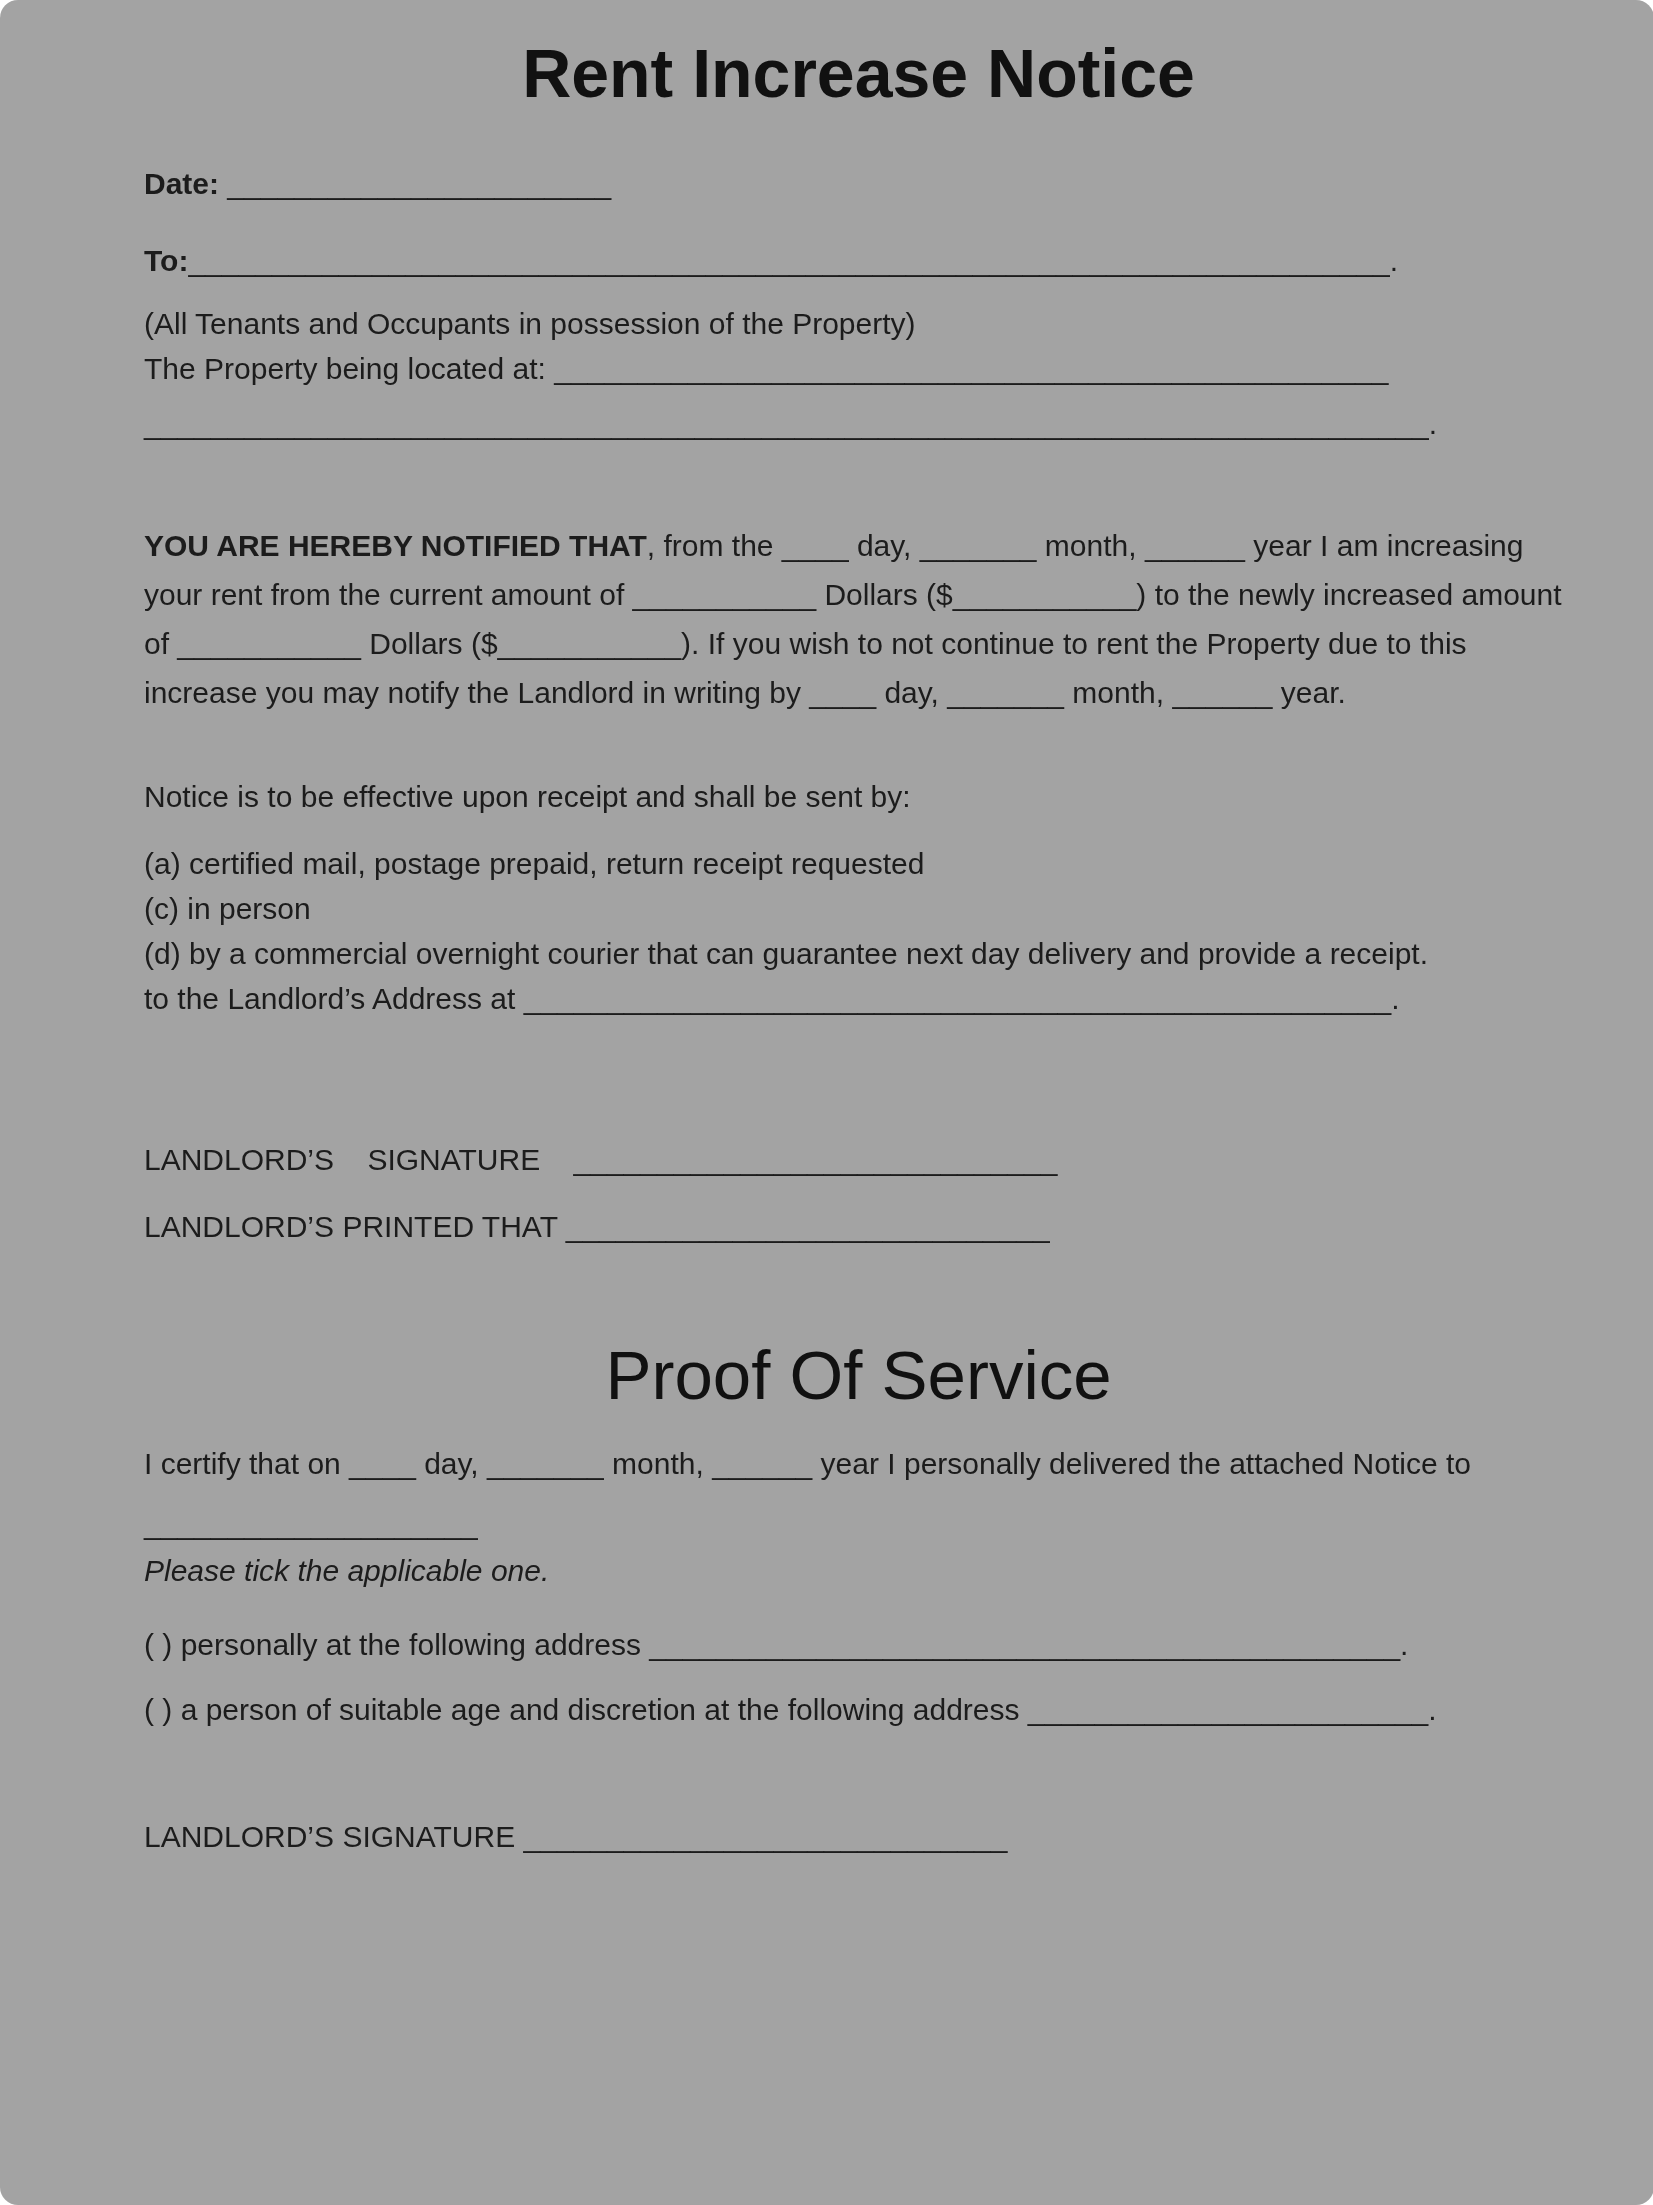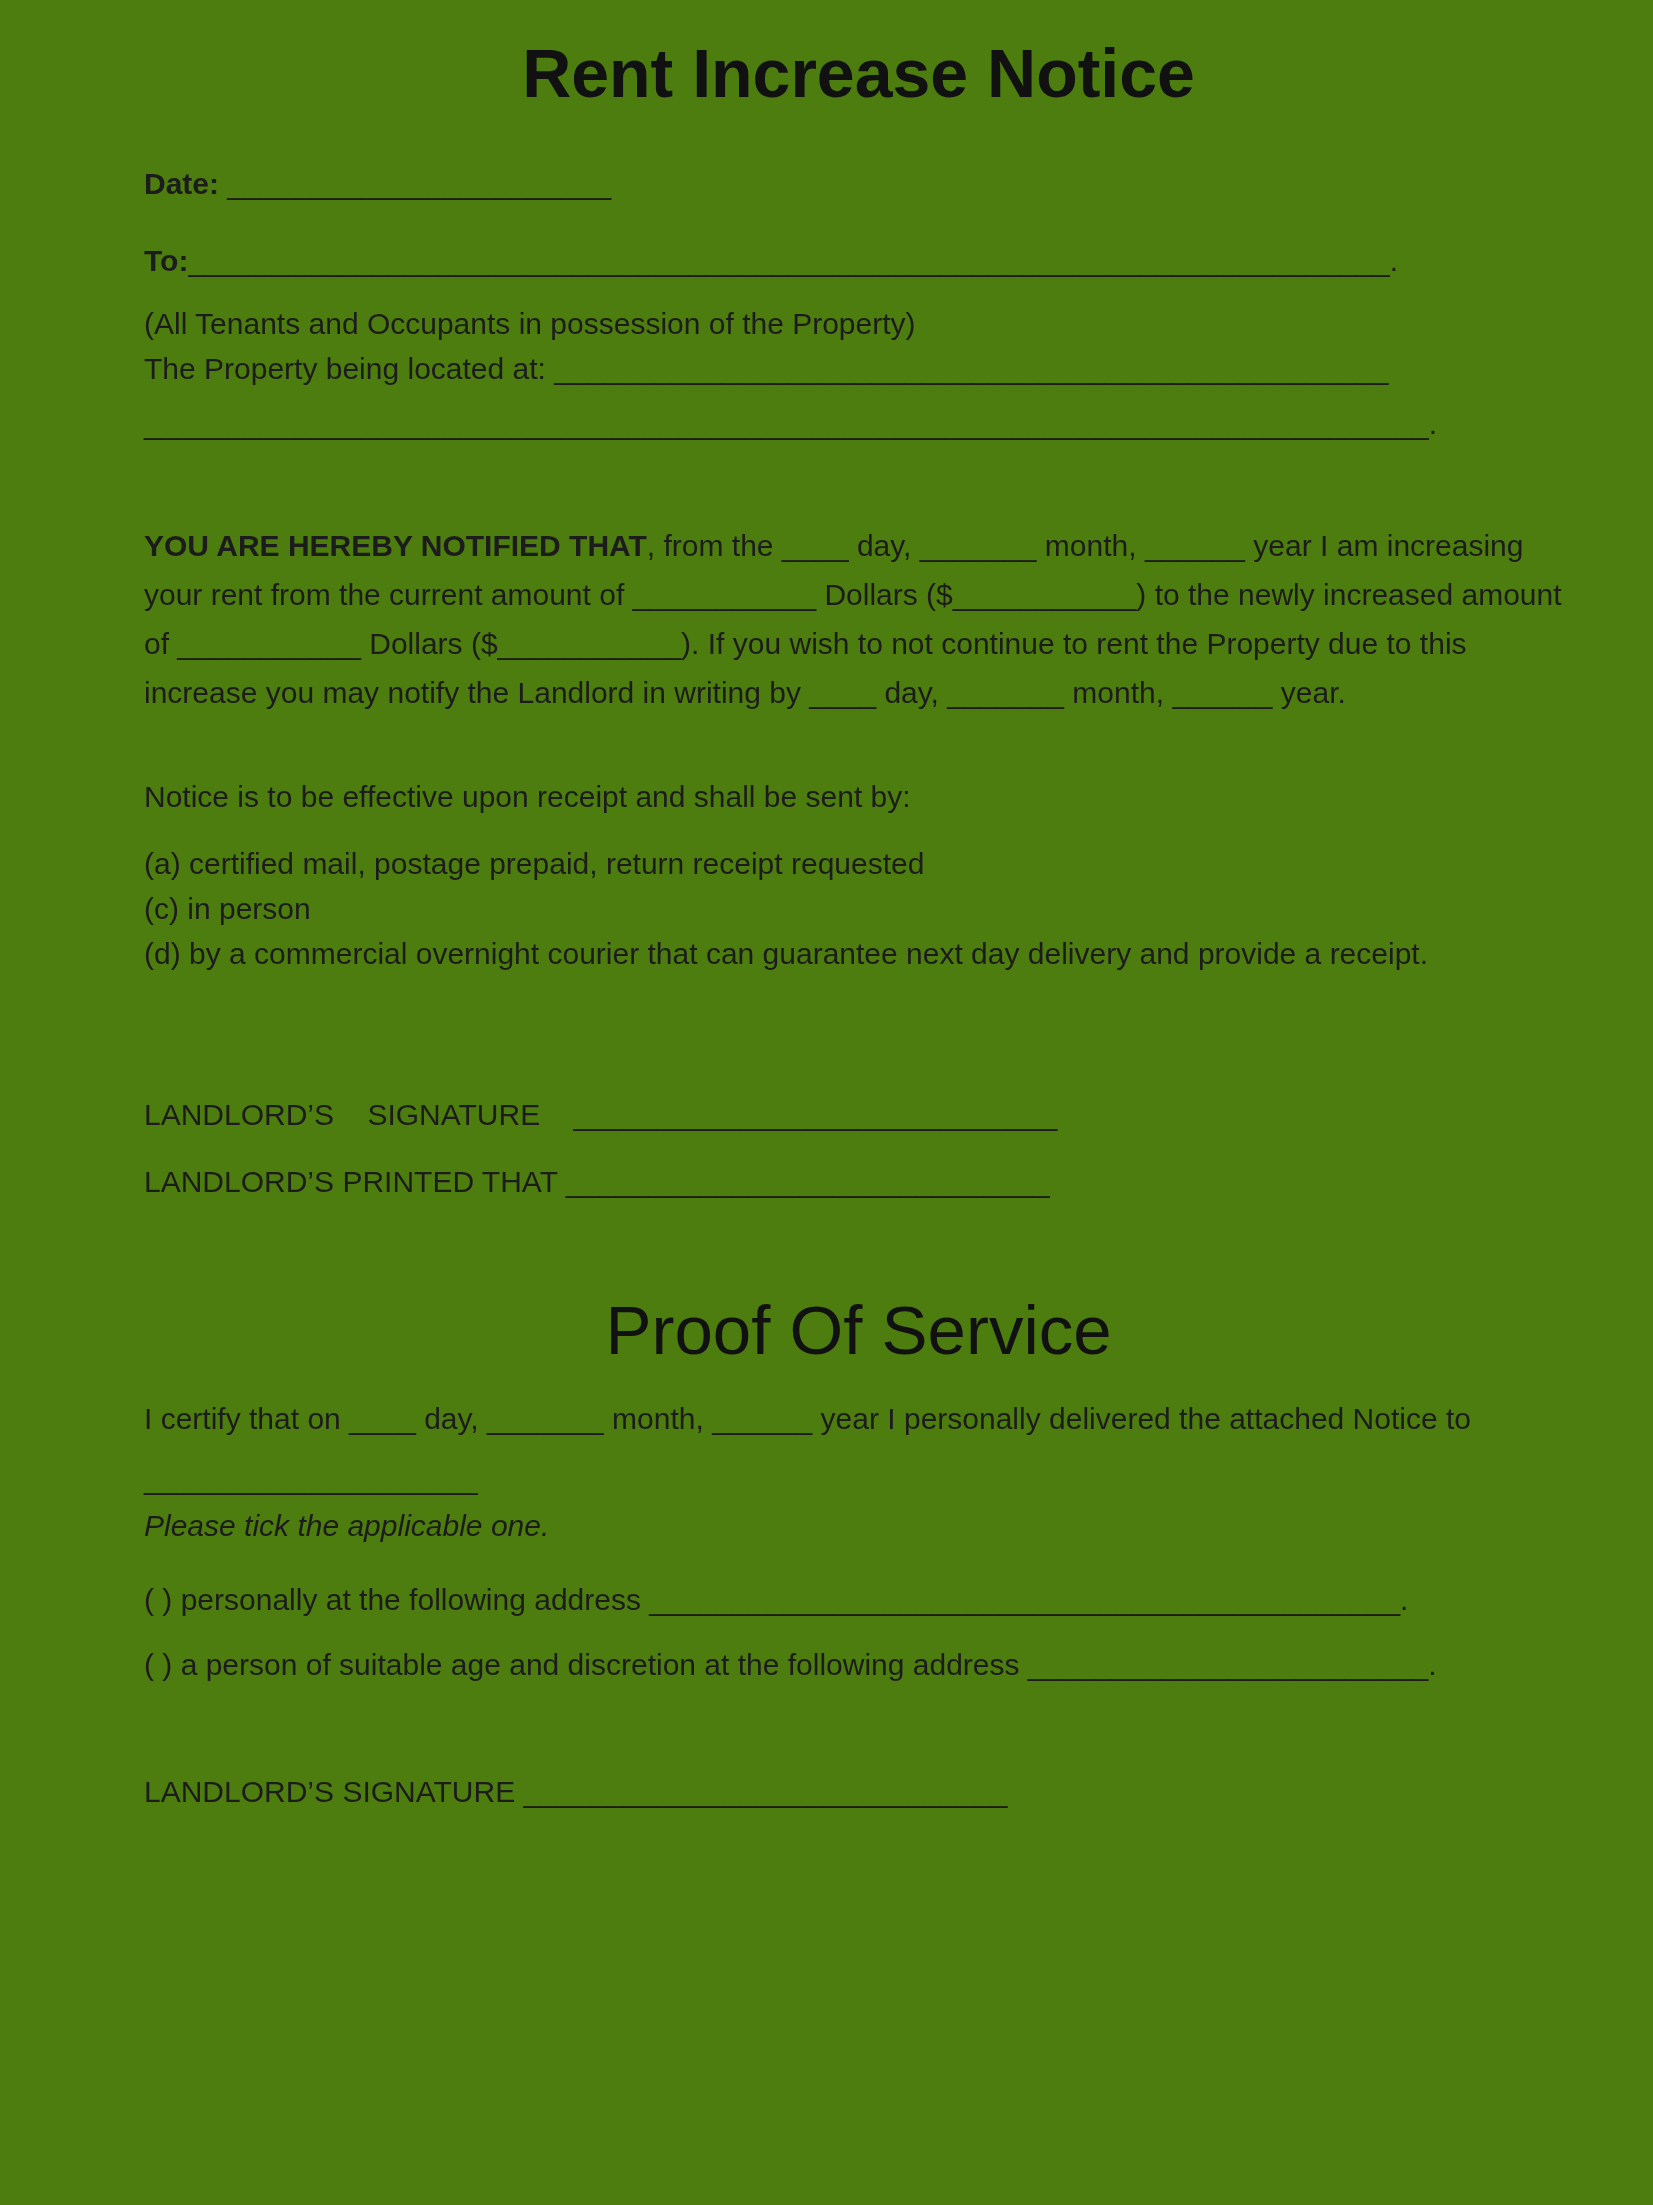--- a/index.html
+++ b/index.html
@@ -6,21 +6,22 @@
   body { width: 1654px; height: 2205px; }
   .page {
     box-sizing: border-box;
     width: 1654px;
     height: 2205px;
     padding: 20.6px 81px 0 144px;
     font-family: "Liberation Sans", sans-serif;
     font-size: 30px;
     line-height: 1.5;
     color: #1c1c1c;
-    background: #4d7c0f;
+    background: #a3a3a3;
+    border-radius: 18px;
   }
   .doc-title {
     text-align: center;
     font-size: 68px;
     font-weight: 600;
     color: #111111;
     margin: 13.2px 0 49px 0;
     line-height: 1.15;
   }
   .proof-title {
@@ -66,20 +67,21 @@
 
   <p class="line">_____________________________________________________________________________.</p>
 
   <p class="para"><span class="bold">YOU ARE HEREBY NOTIFIED THAT</span><span>, from the ____ day, _______ month, ______ year I am increasing your rent from the current amount of ___________ Dollars ($___________) to the newly increased amount of ___________ Dollars ($___________). If you wish to not continue to rent the Property due to this increase you may notify the Landlord in writing by ____ day, _______ month, ______ year.</span></p>
 
   <p class="line m-notice">Notice is to be effective upon receipt and shall be sent by:</p>
 
   <p class="line">(a) certified mail, postage prepaid, return receipt requested</p>
   <p class="line">(c) in person</p>
   <p class="line">(d) by a commercial overnight courier that can guarantee next day delivery and provide a receipt.</p>
+  <p class="line">to the Landlord’s Address at ____________________________________________________.</p>
 
   <p class="line m-sig1">LANDLORD’S    SIGNATURE    _____________________________</p>
   <p class="line m-sig2">LANDLORD’S PRINTED THAT _____________________________</p>
 
   <h2 class="proof-title">Proof Of Service</h2>
 
   <p class="line m-certify">I certify that on ____ day, _______ month, ______ year I personally delivered the attached Notice to</p>
 
   <p class="line m-blank">____________________</p>
 

